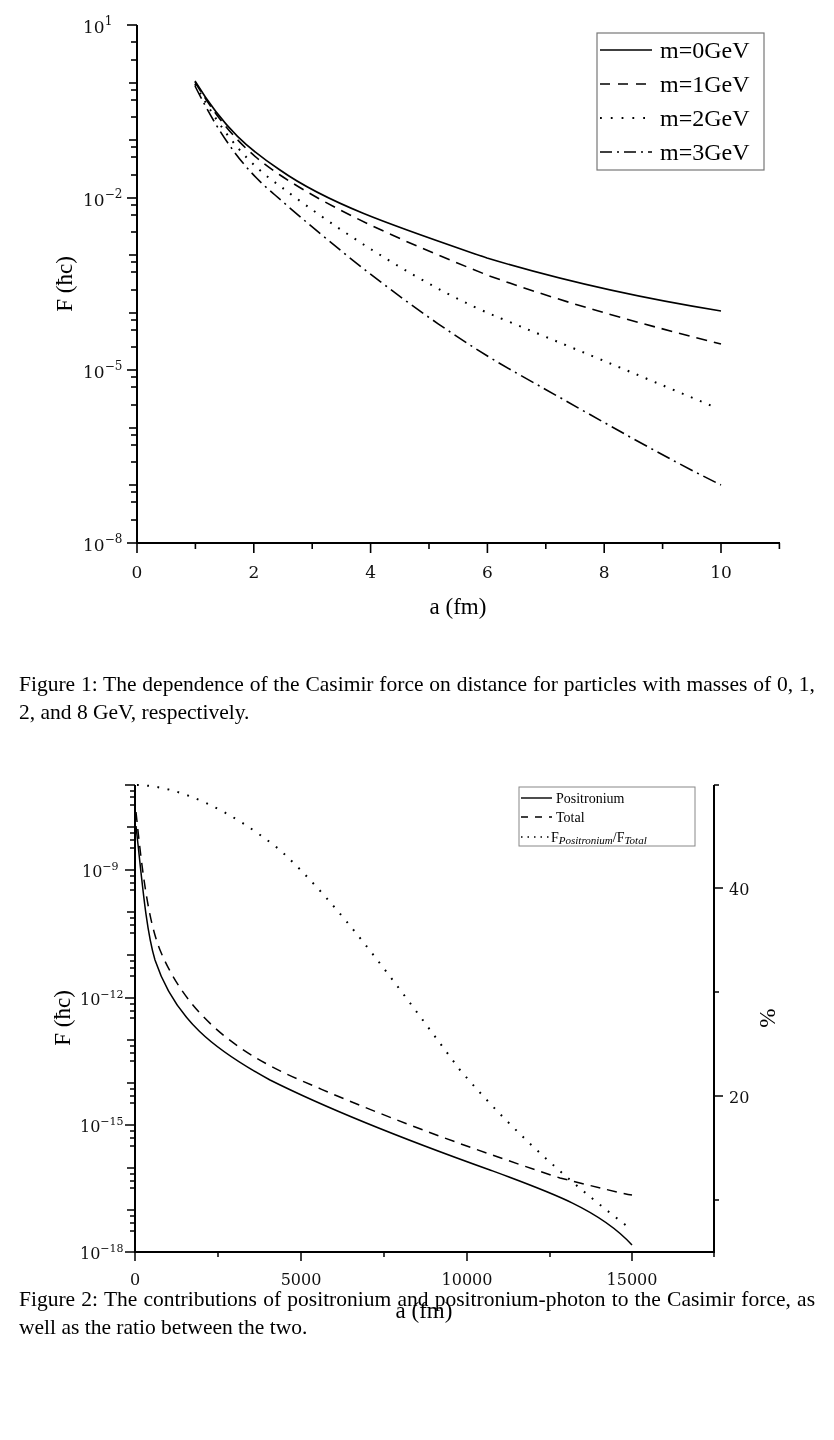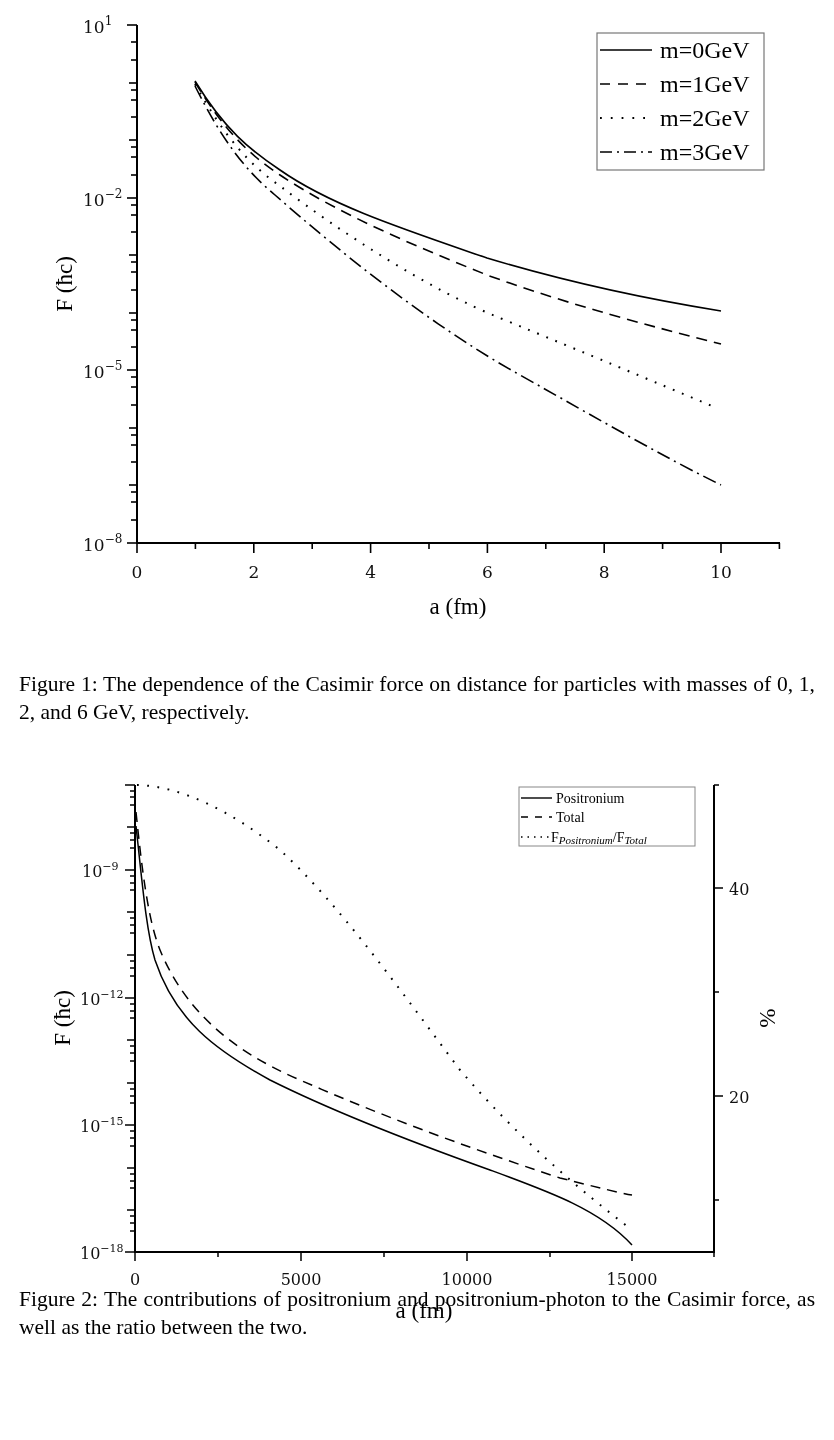--- a/index.html
+++ b/index.html
@@ -112,21 +112,21 @@
     <line x1="600" y1="84" x2="652" y2="84" stroke="#000" stroke-width="1.6" stroke-dasharray="10,8"></line>
     <line x1="600" y1="118" x2="652" y2="118" stroke="#000" stroke-width="2" stroke-dasharray="1.8,9"></line>
     <line x1="600" y1="152" x2="652" y2="152" stroke="#000" stroke-width="1.6" stroke-dasharray="12,5,2,5"></line>
     <text class="legend-text1" x="660" y="58">m=0GeV</text>
     <text class="legend-text1" x="660" y="92">m=1GeV</text>
     <text class="legend-text1" x="660" y="126">m=2GeV</text>
     <text class="legend-text1" x="660" y="160">m=3GeV</text>
   </g>
 </svg>
 
-<div class="caption" style="top:670px;">Figure 1: The dependence of the Casimir force on distance for particles with masses of 0, 1, 2, and 6 GeV, respectively.</div>
+<div class="caption" style="top:670px;">Figure 1: The dependence of the Casimir force on distance for particles with masses of 0, 1, 2, and 8 GeV, respectively.</div>
 
 <svg width="834" height="560" viewBox="0 770 834 560" style="top:770px;">
 
   <g stroke="#000" stroke-width="2" fill="none">
     <line x1="135" y1="785" x2="135" y2="1253"></line>
     <line x1="134" y1="1252" x2="715" y2="1252"></line>
     <line x1="714" y1="785" x2="714" y2="1253"></line>
   </g>
 
   <g stroke="#000" stroke-width="1.5">

